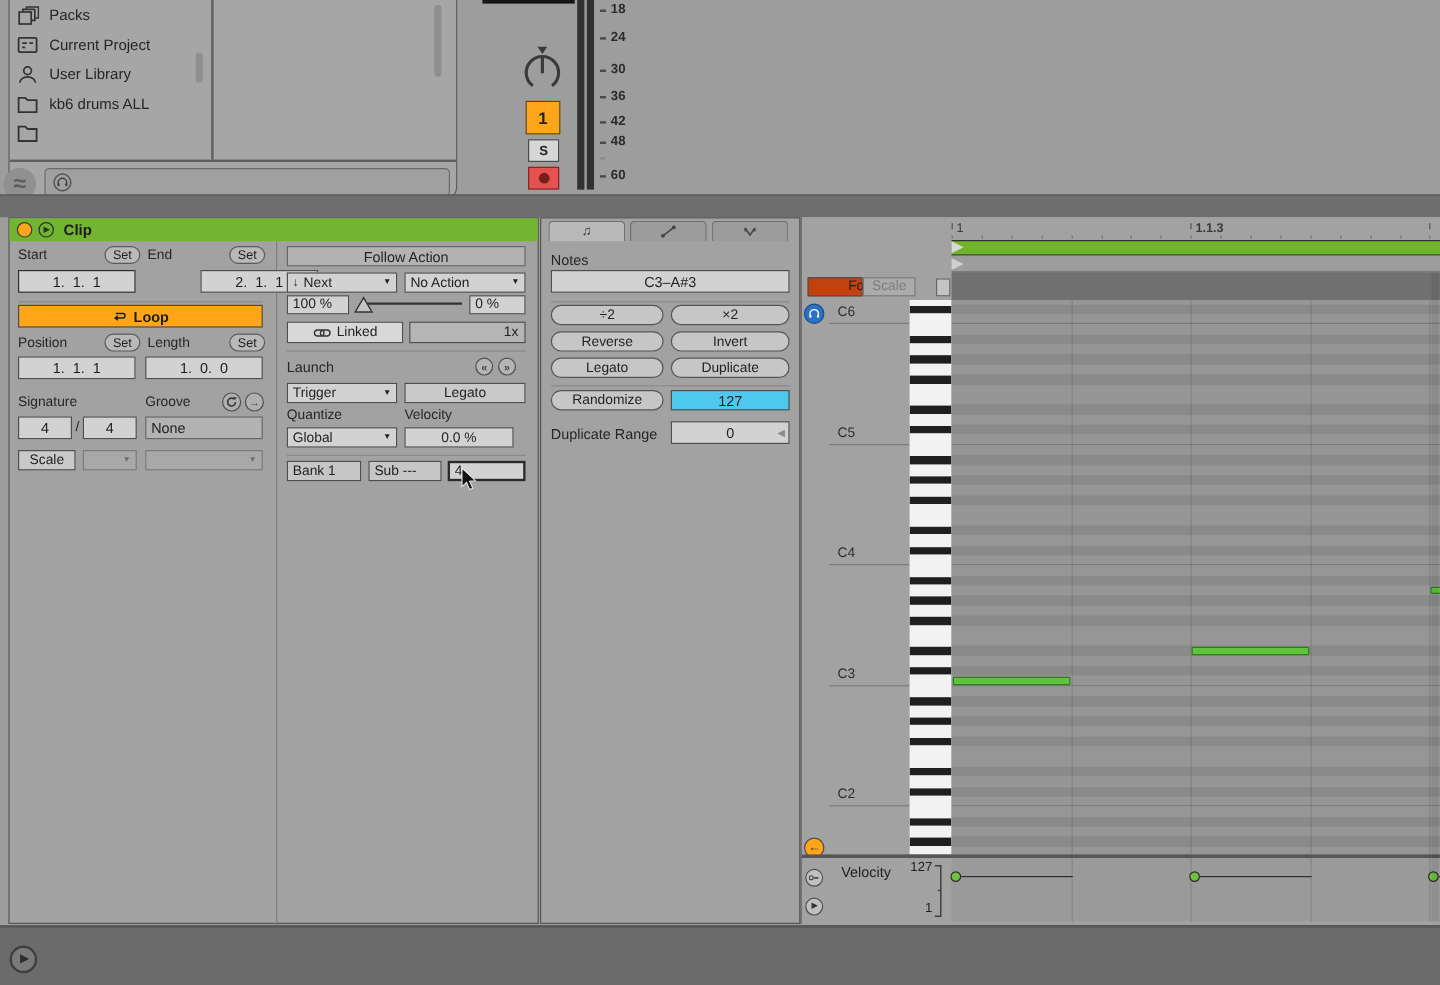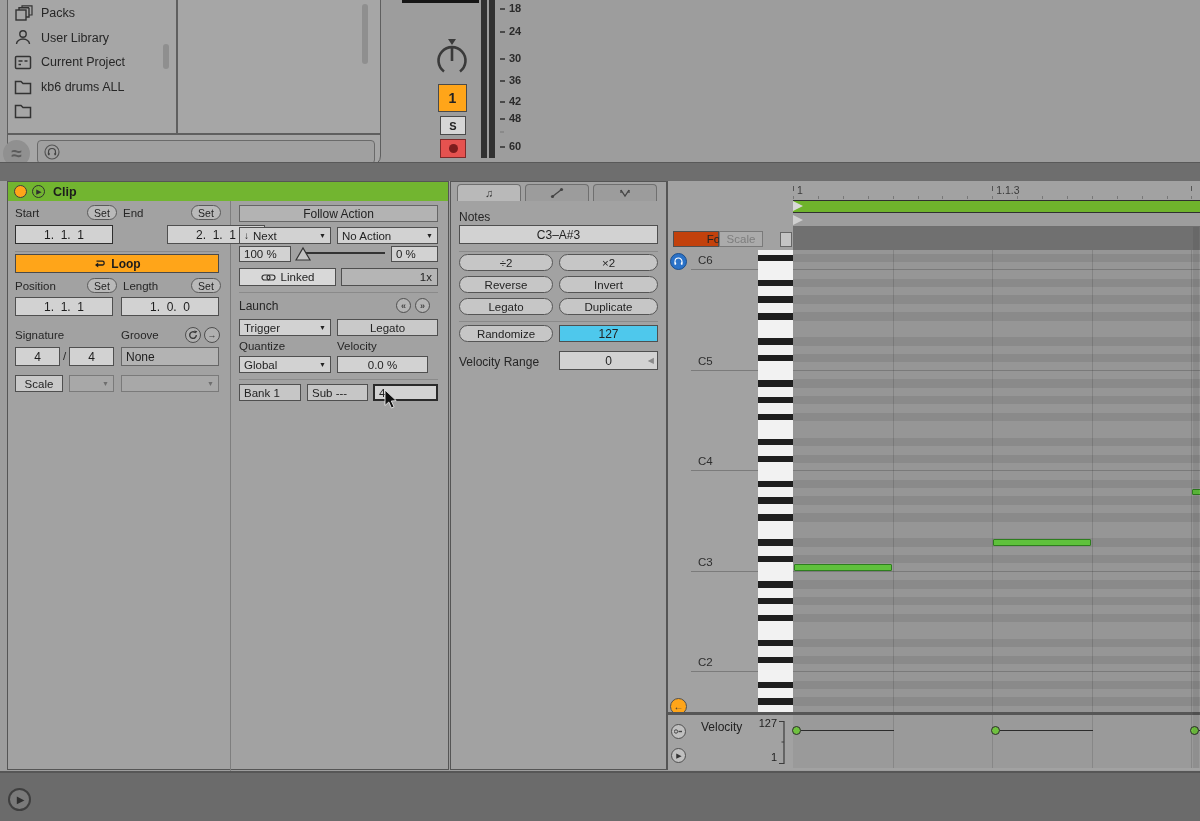--- a/index.html
+++ b/index.html
@@ -34,33 +34,33 @@
         <div class="b-item">
           <span class="ic"><svg width="19" height="17" viewBox="0 0 19 17">
               <rect x="2" y="5" width="10" height="10" fill="none" stroke="#333" stroke-width="1.4"></rect>
               <path d="M5 5 V2.8 H15 M15 2.8 V12 H12" fill="none" stroke="#333" stroke-width="1.4"></path>
               <path d="M8 2.8 V0.9 H18 V10 H15" fill="none" stroke="#333" stroke-width="1.2"></path>
             </svg></span>
           <span class="bl">Packs</span>
         </div>
         <div class="b-item">
           <span class="ic"><svg width="19" height="17" viewBox="0 0 19 17">
-              <circle cx="9" cy="5" r="3.2" fill="none" stroke="#333" stroke-width="1.4"></circle>
-              <path d="M2.5 15 a6.5 5 0 0 1 13 0" fill="none" stroke="#333" stroke-width="1.4"></path>
-            </svg></span>
-          <span class="bl">User Library</span>
-        </div>
-        <div class="b-item">
-          <span class="ic"><svg width="19" height="17" viewBox="0 0 19 17">
               <rect x="1.5" y="2.5" width="15" height="12" rx="1" fill="none" stroke="#333" stroke-width="1.5"></rect>
               <line x1="4.5" y1="7" x2="8.5" y2="7" stroke="#333" stroke-width="1.5"></line>
               <line x1="10.5" y1="7" x2="13.5" y2="7" stroke="#333" stroke-width="1.5"></line>
               <line x1="4.5" y1="10.5" x2="7" y2="10.5" stroke="#333" stroke-width="1.5"></line>
             </svg></span>
           <span class="bl">Current Project</span>
+        </div>
+        <div class="b-item">
+          <span class="ic"><svg width="19" height="17" viewBox="0 0 19 17">
+              <circle cx="9" cy="5" r="3.2" fill="none" stroke="#333" stroke-width="1.4"></circle>
+              <path d="M2.5 15 a6.5 5 0 0 1 13 0" fill="none" stroke="#333" stroke-width="1.4"></path>
+            </svg></span>
+          <span class="bl">User Library</span>
         </div>
         <div class="b-item">
           <span class="ic"><svg width="19" height="17" viewBox="0 0 19 17">
               <path d="M1.5 14.5 V2.5 H7 L9 4.5 H16.5 V14.5 Z" fill="none" stroke="#333" stroke-width="1.5"></path>
             </svg></span>
           <span class="bl">kb6 drums ALL</span>
         </div>
         <div class="b-item">
           <span class="ic"><svg width="19" height="17" viewBox="0 0 19 17">
               <path d="M1.5 14.5 V2.5 H7 L9 4.5 H16.5 V14.5 Z" fill="none" stroke="#333" stroke-width="1.5"></path>
@@ -252,37 +252,37 @@
     <div class="abs divline" style="left:8px;top:69px;width:199px;"></div>
     <div class="abs pill" style="left:8px;top:72px;width:94px;height:17px;">÷2</div>
     <div class="abs pill" style="left:108px;top:72px;width:99px;height:17px;">×2</div>
     <div class="abs pill" style="left:8px;top:94px;width:94px;height:17px;">Reverse</div>
     <div class="abs pill" style="left:108px;top:94px;width:99px;height:17px;">Invert</div>
     <div class="abs pill" style="left:8px;top:116px;width:94px;height:17px;">Legato</div>
     <div class="abs pill" style="left:108px;top:116px;width:99px;height:17px;">Duplicate</div>
     <div class="abs divline" style="left:8px;top:139px;width:199px;"></div>
     <div class="abs pill" style="left:8px;top:143px;width:94px;height:17px;">Randomize</div>
     <div class="abs box" style="left:108px;top:143px;width:99px;height:17px;background:#4ec8ec;font-size:12px;">127</div>
-    <span class="abs lbl" style="left:8px;top:173px;font-size:12px;">Velocity Range</span>
+    <span class="abs lbl" style="left:8px;top:173px;font-size:12px;">Duplicate Range</span>
     <div class="abs box" style="left:108px;top:169px;width:99px;height:19px;font-size:12px;">
       <span>0</span>
       <span style="position:absolute;right:3px;font-size:8px;color:#8a8a8a;">◀</span>
     </div>
   </div>
 
   <div class="abs" style="left:667px;top:181px;width:533px;height:589px;background:#a2a2a2;border-left:1px solid #555;box-sizing:border-box;overflow:hidden;">
     <div class="abs box" style="left:5px;top:50px;width:42px;height:16px;background:#c2410c;font-size:11.5px;padding-left:44px;">Fold</div>
     <div class="abs box" style="left:51px;top:50px;width:44px;height:16px;background:#ababab;border-color:#7a7a7a;color:#7d7d7d;font-size:11.5px;">Scale</div>
     <div class="abs" style="left:112px;top:51px;width:12px;height:15px;background:#c4c4c4;border:1px solid #666;box-sizing:border-box;"></div>
 
     <div class="abs" style="left:125px;top:2px;width:408px;height:16px;" id="ruler">
         <div style="position: absolute; left: 0px; top: 3px; width: 1px; height: 5px; background: rgb(85, 85, 85);"></div>
         <div style="position: absolute; left: 4px; top: 1px; font-size: 10.5px; color: rgb(59, 59, 59);">1</div>
         <div style="position: absolute; left: 199.2px; top: 3px; width: 1px; height: 5px; background: rgb(85, 85, 85);"></div>
-        <div style="position: absolute; left: 203.2px; top: 1px; font-size: 10.5px; color: rgb(59, 59, 59);">1.1.3</div>
+        <div style="position: absolute; left: 203.2px; top: 1px; font-size: 10.5px; color: rgb(59, 59, 59); font-weight: bold;">1.1.3</div>
         <div style="position: absolute; left: 0px; top: 13px; width: 1px; height: 3px; background: rgb(120, 120, 120);"></div>
         <div style="position: absolute; left: 24.9px; top: 13px; width: 1px; height: 3px; background: rgb(120, 120, 120);"></div>
         <div style="position: absolute; left: 49.8px; top: 13px; width: 1px; height: 3px; background: rgb(120, 120, 120);"></div>
         <div style="position: absolute; left: 74.7px; top: 13px; width: 1px; height: 3px; background: rgb(120, 120, 120);"></div>
         <div style="position: absolute; left: 99.6px; top: 13px; width: 1px; height: 3px; background: rgb(120, 120, 120);"></div>
         <div style="position: absolute; left: 124.5px; top: 13px; width: 1px; height: 3px; background: rgb(120, 120, 120);"></div>
         <div style="position: absolute; left: 149.4px; top: 13px; width: 1px; height: 3px; background: rgb(120, 120, 120);"></div>
         <div style="position: absolute; left: 174.3px; top: 13px; width: 1px; height: 3px; background: rgb(120, 120, 120);"></div>
         <div style="position: absolute; left: 199.2px; top: 13px; width: 1px; height: 3px; background: rgb(120, 120, 120);"></div>
         <div style="position: absolute; left: 224.1px; top: 13px; width: 1px; height: 3px; background: rgb(120, 120, 120);"></div>

